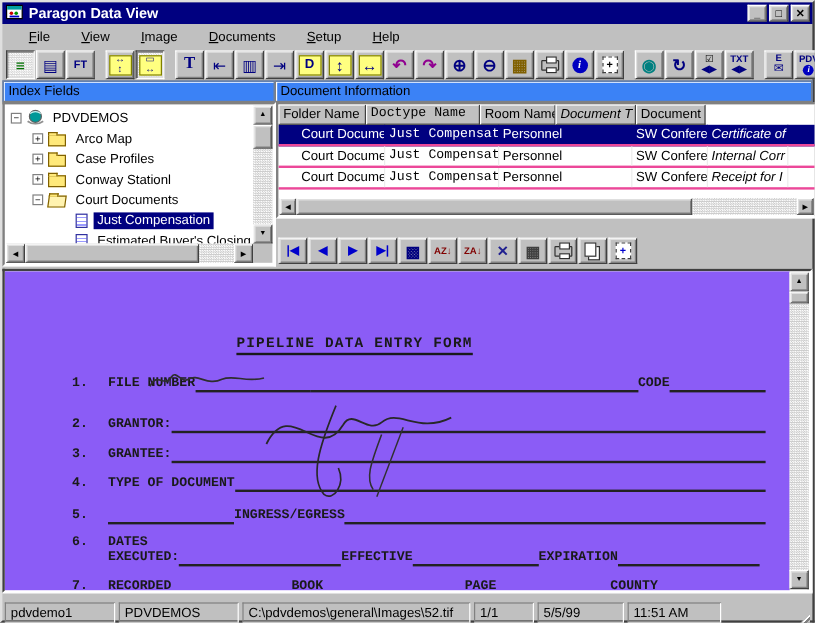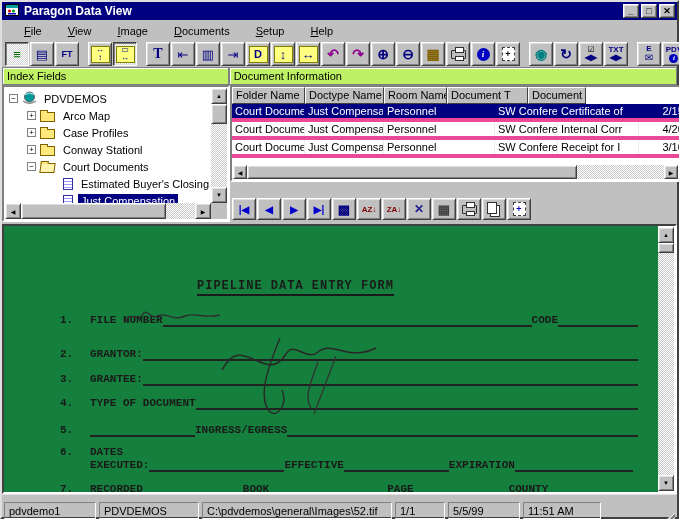--- a/index.html
+++ b/index.html
@@ -36,21 +36,21 @@
   .icon-info { width:13px; height:13px; border-radius:50%; background:#0000c0; color:#fff; font:italic bold 9px "Liberation Serif",serif; display:flex; align-items:center; justify-content:center; }
   .icon-info.small { width:9px; height:9px; font-size:7px; }
   .icon-addpage { width:13px; height:14px; border:1px dashed #404040; background:#fff; font-size:9px; font-weight:bold; display:flex; align-items:center; justify-content:center; }
   .icon-printer { width:15px; height:9px; background:#bfbfbf; border:1px solid #303030; border-radius:1px; position:relative; }
   .icon-printer::before { content:""; position:absolute; left:3px; top:-4px; width:7px; height:4px; background:#fff; border:1px solid #303030; }
   .icon-printer::after { content:""; position:absolute; left:3px; bottom:-3px; width:7px; height:3px; background:#fff; border:1px solid #303030; }
   .icon-copy { width:10px; height:12px; border:1px solid #303030; background:#fff; box-shadow:3px 3px 0 -1px #fff, 3px 3px 0 0 #303030; margin:-3px 4px 0 0; }
 
   
   .pheaders { display:flex; flex:none; height:18px; }
-  .phead { background:#bef264; border:1px solid #808080; box-shadow:inset 1px 1px 0 #fff; padding:2px 4px; overflow:hidden; white-space:nowrap; }
+  .phead { background:#3b82f6; border:1px solid #808080; box-shadow:inset 1px 1px 0 #fff; padding:2px 4px; overflow:hidden; white-space:nowrap; }
   .phead.left { width:228px; } .phead.right { width:451px; }
 
   
   .mid { display:flex; height:137px; flex:none; }
   .tree-panel { width:228px; flex:none; background:#fff; border:2px solid; border-color:#808080 #fff #fff #808080; position:relative; overflow:hidden; }
   .tree-body { position:absolute; inset:1px 17px 17px 1px; overflow:hidden; padding-top:2px; }
   .trow { height:17px; display:flex; align-items:center; white-space:nowrap; }
   .expander { width:9px; height:9px; flex:none; border:1px solid #808080; background:#fff; font-size:8px; line-height:7px; text-align:center; margin-right:4px; color:#000; }
   .tlabel { padding:1px 3px; }
   .tlabel.sel { background:#000080; color:#fff; }
@@ -68,38 +68,38 @@
   .hsb { position:absolute; left:1px; right:17px; bottom:1px; height:16px; display:flex; }
   .hsb .mid-track { flex:1; display:flex; }
   .sb-btn { width:16px; height:16px; }
   .sb-corner { position:absolute; right:1px; bottom:1px; width:16px; height:16px; background:#c0c0c0; }
 
   
   .right-col { width:451px; display:flex; flex-direction:column; }
   .dtable { height:97px; flex:none; background:#fff; border:2px solid; border-color:#808080 #fff #fff #808080; position:relative; overflow:hidden; }
   .thead { display:flex; }
   .hcell { height:17px; background:#c0c0c0; border:1px solid; border-color:#fff #404040 #404040 #fff; padding:1px 3px; white-space:nowrap; overflow:hidden; flex:none; }
-  .trow2 { display:flex; height:18px; border-bottom:4px solid #ec4899; align-items:flex-end; }
+  .trow2 { display:flex; height:18px; border-bottom:2px solid #ec4899; align-items:flex-end;padding-left:16px; }
   .tcell { padding:2px 3px; white-space:nowrap; overflow:hidden; flex:none; border-right:1px solid #ececec; height:100%; display:flex; align-items:center; }
   .trow2.selected { background:#000080; color:#fff; }
   .trow2.selected .tcell { border-right-color:#000080; }
-  .c0{width:73px;} .c1{width:79px;} .c2{width:111px;} .c3{width:63px;} .c4{width:81px;} .c5{width:58px; justify-content:flex-end;}
+  .c0{width:73px;} .c1{width:95px;font-family:Liberation Mono, monospace;} .c2{width:111px;} .c3{width:63px;} .c4{width:67px;font-style:italic;} .c5{width:58px; justify-content:flex-end;}
   .table-hsb { position:absolute; left:1px; right:1px; bottom:1px; height:14px; display:flex; }
   .table-hsb .sb-btn { width:14px; height:14px; }
   .table-hsb .mid-track { flex:1; display:flex; }
 
   .gap-strip { height:14px; flex:none; }
   .navbar { height:26px; flex:none; display:flex; align-items:center; padding-left:2px; }
   .nbtn { width:24px; height:22px; flex:none; background:#c0c0c0; border:1px solid; border-color:#fff #404040 #404040 #fff; box-shadow:inset 1px 1px 0 #dfdfdf, inset -1px -1px 0 #808080; display:flex; align-items:center; justify-content:center; margin-right:1px; font-size:10px; font-weight:bold; color:#0000cc; overflow:hidden; }
   .nav-indicator { width:90px; height:22px; background:#fff; border:2px solid; border-color:#808080 #fff #fff #808080; display:flex; align-items:center; justify-content:center; font-size:12px; color:#000; margin:0 2px 0 1px; }
   .sorttxt { font-size:8px; font-weight:bold; color:#800000; letter-spacing:0; }
 
   
   .viewer { flex:none; height:270px; margin-top:2px; border:2px solid; border-color:#404040 #fff #fff #404040; background:#fff; position:relative; overflow:hidden; }
-  .page { position:absolute; inset:0 17px 0 0; background:#15803d; overflow:hidden; font-family:"Liberation Mono","DejaVu Sans Mono",monospace; font-weight:bold; color:#1a1a1a; font-size:11px; }
+  .page { position:absolute; inset:0 17px 0 0; background:#8b5cf6; overflow:hidden; font-family:"Liberation Mono","DejaVu Sans Mono",monospace; font-weight:bold; color:#1a1a1a; font-size:11px; }
   .doc-title { position:absolute; left:193px; top:53px; font-size:12px; letter-spacing:1px; border-bottom:2px solid #1a1a1a; padding-bottom:1px; white-space:pre; }
   .fline { display:flex; align-items:flex-end; margin-left:56px; margin-right:20px; white-space:pre; line-height:13px; }
   .fline .num { width:30px; flex:none; }
   .u { border-bottom:2px solid #222; height:13px; flex:none; }
   .uf { flex:1; }
   .l1 { margin-top:88px; } .l2 { margin-top:21px; } .l3 { margin-top:12px; } .l4 { margin-top:11px; }
   .l5 { margin-top:14px; } .l6a { margin-top:9px; } .l6b { margin-top:0px; } .l7 { margin-top:11px; }
   .indent { width:30px; flex:none; }
   .scribble { position:absolute; pointer-events:none; }
   .viewer-vsb { position:absolute; top:1px; right:1px; bottom:1px; width:16px; display:flex; flex-direction:column; }
@@ -279,25 +279,25 @@
           <span class="folder"></span>
           <span class="tlabel">Conway Stationl</span>
         </div>
         <div class="trow ind1">
           <span class="expander">−</span>
           <span class="folder open"></span>
           <span class="tlabel">Court Documents</span>
         </div>
         <div class="trow ind2">
           <span class="doc-icon"></span>
-          <span class="tlabel">Estimated Buyer's Closing</span>
+          <span class="tlabel sel">Just Compensation</span>
         </div>
         <div class="trow ind2">
           <span class="doc-icon"></span>
-          <span class="tlabel sel">Just Compensation</span>
+          <span class="tlabel">Estimated Buyer's Closing</span>
         </div>
 
       </div>
       <div class="vsb">
         <span class="sb-btn">▲</span>
         <span class="sb-thumb" style="height:20px"></span>
         <span class="mid-track track"></span>
         <span class="sb-btn">▼</span>
       </div>
       <div class="hsb">

